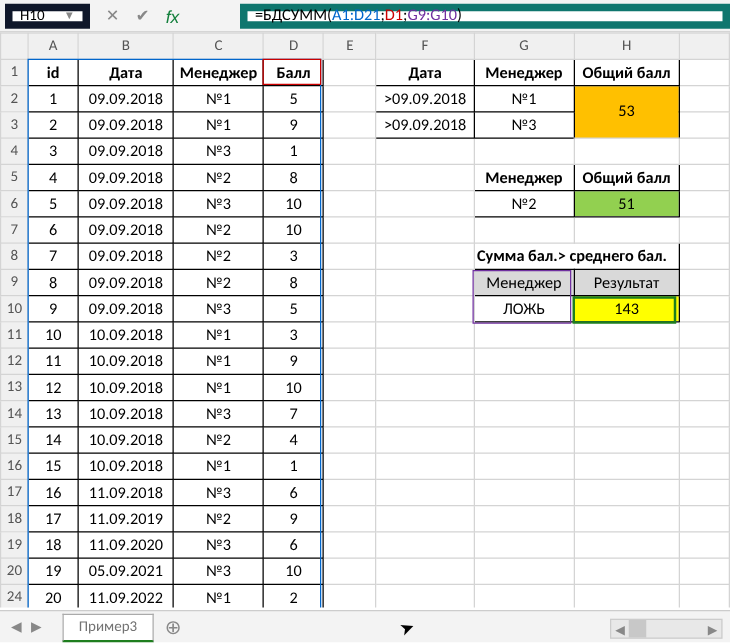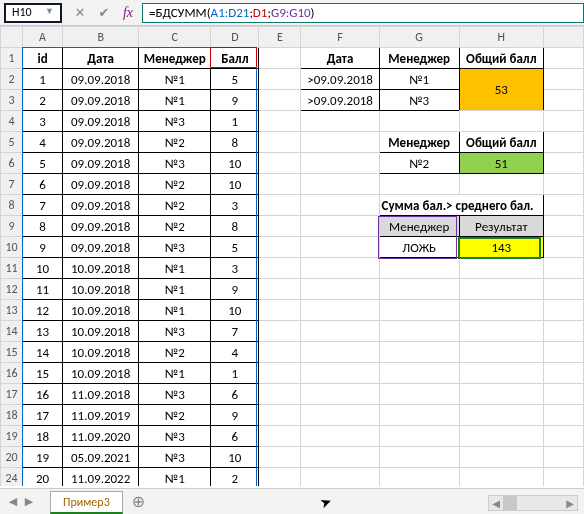--- a/index.html
+++ b/index.html
@@ -15,47 +15,48 @@
     position: relative;
   }
   .formula-bar {
     display: flex;
     align-items: center;
     height: 26px;
     border-bottom: 1px solid #ccc;
     background: #f3f3f3;
   }
   .name-box {
-    width: 58px;
+    width: 68px;
     height: 20px;
     margin: 0 4px;
-    border: 2px solid #0f172a;
+    border: 6px solid #0f172a;
     background: #fff;
     display: flex;
-    align-items: flex-start;
+    align-items: center;
     padding: 0 6px;
     font-size: 12px;
   }
   .name-dd {
     margin-left: auto;
     color: #888;
     font-size: 9px;
   }
   .fb-btns { display: flex; align-items: center; padding: 0 4px; gap: 4px; }
   .fb-btn { width: 20px; height: 20px; display:flex; align-items:center; justify-content:center; color:#888; font-size:13px; }
-  .fx { font-style: italic; font-family: Liberation Serif, serif; font-size: 14px; color:#701a75; }
+  .fx { font-style: italic; font-family: Liberation Sans, sans-serif; font-size: 14px; color:#15803d; }
   .formula-input {
     flex: 1;
     height: 20px;
     display: flex;
     align-items: center;
     padding: 0 6px;
     background: #fff;
-    border: 1px solid #0f766e;
+    border: 6px solid #0f766e;
     font-size: 13px;
+    margin-left: 40px;
   }
   .tok-blue { color: #0066cc; }
   .tok-red { color: #cc0000; }
   .tok-purple { color: #7030a0; }
 
   .grid-area {
     position: relative;
     width: 584px;
     height: 460px;
     overflow: hidden;
@@ -133,21 +134,21 @@
   .tab {
     padding: 3px 12px;
     border: 1px solid #aaa;
     border-bottom: none;
     background: #e8e8e8;
     margin-right: -1px;
     color:#555;
   }
   .tab.active {
     background: #fff;
-    color: #a16207;
+    color: #737373;
     border-bottom: 2px solid #1e7e1e;
     font-weight: normal;
   }
   .new-tab { padding:0 10px; color:#888; font-size:16px; }
   .cursor-arrow {
     position:absolute;
     bottom:3px;
     left:320px;
     font-size:14px;
     color:#000;

